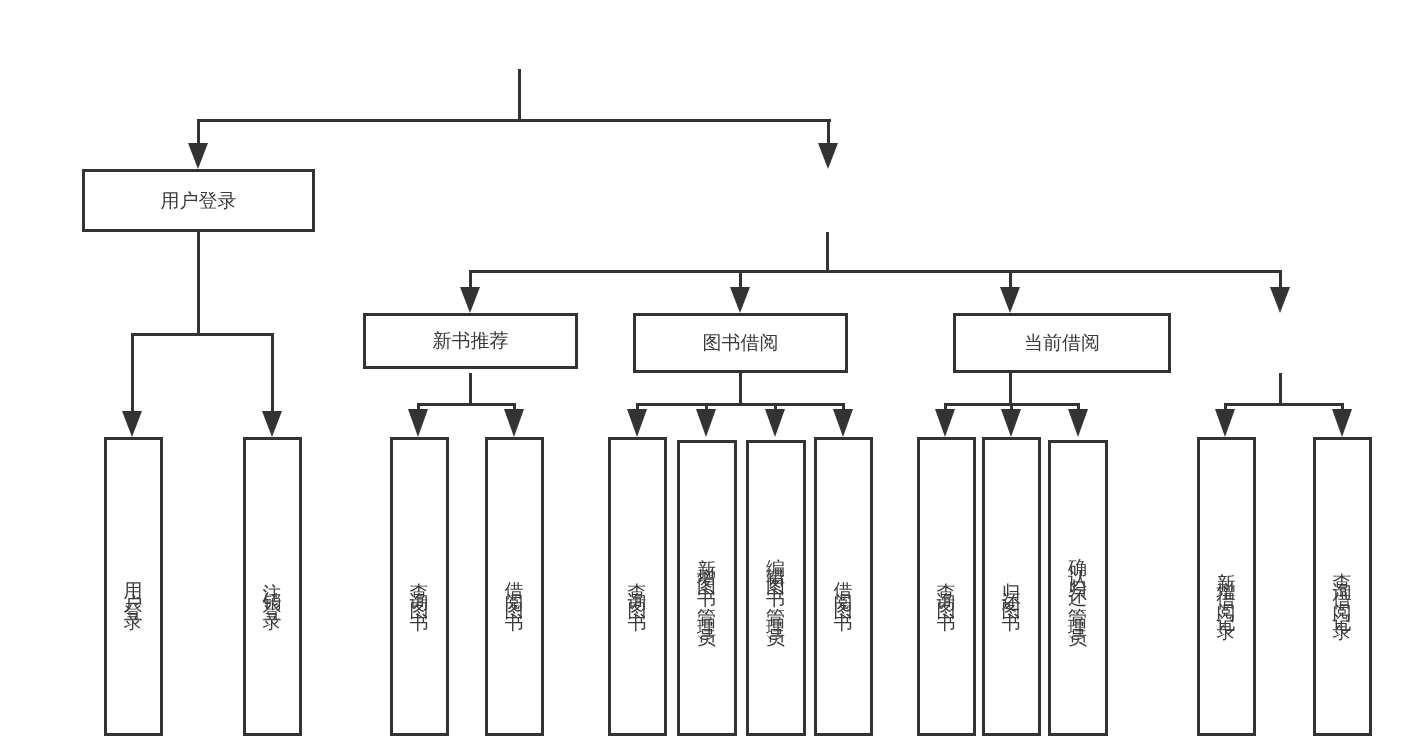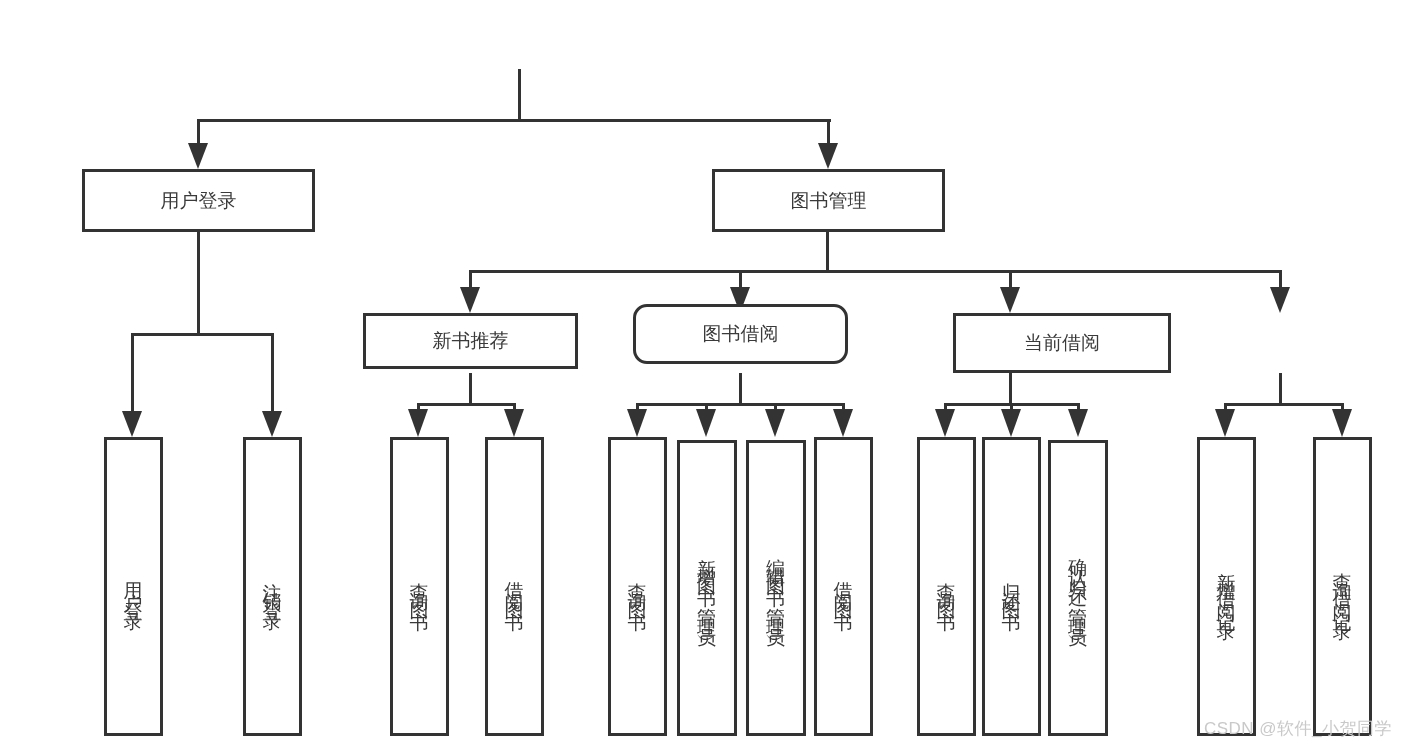--- a/index.html
+++ b/index.html
@@ -58,23 +58,20 @@
   <div class="cline" style="left:518px; top:69px; width:3px; height:52px;"></div>
   <div class="cline" style="left:197px; top:119px; width:634px; height:3px;"></div>
   <div class="cline" style="left:197px; top:119px; width:3px; height:28px;"></div>
   <div class="cline" style="left:827px; top:119px; width:3px; height:28px;"></div>
   <div class="ahead" style="left:188px; top:143px;"></div>
   <div class="ahead" style="left:818px; top:143px;"></div>
 
   <div class="box" style="left:82px; top:169px; width:233px; height:63px;">
     <span>用户登录</span>
   </div>
-  <div class="box" style="left:712px; top:169px; width:233px; height:63px;">
-    <span>图书管理</span>
-  </div>
 
   <div class="cline" style="left:197px; top:232px; width:3px; height:104px;"></div>
   <div class="cline" style="left:131px; top:333px; width:143px; height:3px;"></div>
   <div class="cline" style="left:131px; top:333px; width:3px; height:82px;"></div>
   <div class="cline" style="left:271px; top:333px; width:3px; height:82px;"></div>
   <div class="ahead" style="left:122px; top:411px;"></div>
   <div class="ahead" style="left:262px; top:411px;"></div>
 
   <div class="cline" style="left:826px; top:232px; width:3px; height:41px;"></div>
   <div class="cline" style="left:469px; top:270px; width:813px; height:3px;"></div>
@@ -83,21 +80,21 @@
   <div class="cline" style="left:1009px; top:270px; width:3px; height:22px;"></div>
   <div class="cline" style="left:1279px; top:270px; width:3px; height:22px;"></div>
   <div class="ahead" style="left:460px; top:287px;"></div>
   <div class="ahead" style="left:730px; top:287px;"></div>
   <div class="ahead" style="left:1000px; top:287px;"></div>
   <div class="ahead" style="left:1270px; top:287px;"></div>
 
   <div class="box" style="left:363px; top:313px; width:215px; height:56px;">
     <span>新书推荐</span>
   </div>
-  <div class="box" style="left:633px; top:304px; width:215px; height:60px;border-radius:14px;">
+  <div class="box" style="left:633px; top:313px; width:215px; height:60px;">
     <span>图书借阅</span>
   </div>
   <div class="box" style="left:953px; top:313px; width:218px; height:60px;">
     <span>当前借阅</span>
   </div>
 
   <div class="cline" style="left:469px; top:373px; width:3px; height:33px;"></div>
   <div class="cline" style="left:417px; top:403px; width:99px; height:3px;"></div>
   <div class="cline" style="left:417px; top:403px; width:3px; height:12px;"></div>
   <div class="cline" style="left:513px; top:403px; width:3px; height:12px;"></div>
@@ -168,15 +165,14 @@
     <span>确认归还（管理员）</span>
   </div>
 
   <div class="box vbox" style="left:1197px; top:437px; width:59px; height:299px;">
     <span>新增借阅记录</span>
   </div>
   <div class="box vbox" style="left:1313px; top:437px; width:59px; height:299px;">
     <span>查询借阅记录</span>
   </div>
 
-  <div class="watermark">CSDN @软件_小贺同学</div>
 
 </div>
 
 </body></html>

